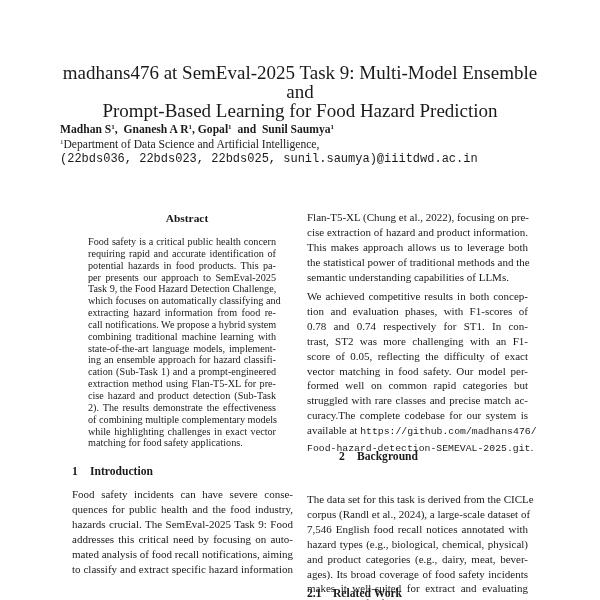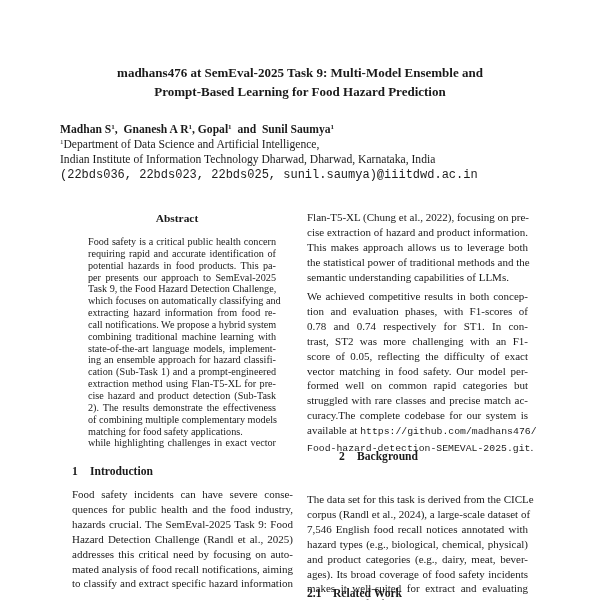--- a/index.html
+++ b/index.html
@@ -1,22 +1,22 @@
 <!DOCTYPE html>
 <html><head>
 <meta charset="utf-8">
 <style>
   html, body { margin: 0; padding: 0; background: #ffffff; }
   body { width: 600px; height: 600px; overflow: hidden; position: relative; font-family: "Liberation Serif", "DejaVu Serif", serif; color: #1a1a1a; }
-  .title { position: absolute; top: 63px; left: 60px; width: 480px; text-align: center; font-weight: bold; font-size: 13px; line-height: 19px; }
+  .title { position: absolute; top: 63px; left: 60px; width: 480px; text-align: center; font-weight: normal; font-size: 19px; line-height: 19px; }
   .authors { position: absolute; top: 122px; left: 60px; width: 480px; text-align: left; font-size: 11.6px; line-height: 15.2px; }
   .authors .names { font-weight: bold; }
   .authors .mono { font-family: "Liberation Mono", "DejaVu Sans Mono", monospace; font-size: 12px; }
   sup { font-size: 7px; vertical-align: top; position: relative; top: -2px; }
-  .abstract-head { position: absolute; top: 212px; left: 83px; width: 188px; text-align: center; font-weight: bold; font-size: 11.4px; }
+  .abstract-head { position: absolute; top: 212px; left: 93px; width: 188px; text-align: center; font-weight: bold; font-size: 11.4px; }
   .abstract { position: absolute; top: 236px; left: 88px; width: 188px; font-size: 10.2px; line-height: 11.85px; text-align: justify; hyphens: manual; }
   .sec-head { position: absolute; font-weight: bold; font-size: 11.6px; }
   .sec-head .num { display: inline-block; width: 18px; }
   .sec-head .num.w { width: 26px; }
   .col-left { position: absolute; top: 487px; left: 72px; width: 221px; font-size: 11px; line-height: 14.9px; text-align: justify; }
   .col-right { position: absolute; left: 307px; width: 221px; font-size: 11px; line-height: 14.9px; text-align: justify; }
   .mono { font-family: "Liberation Mono", "DejaVu Sans Mono", monospace; font-size: 9.8px; }
   .line { display: block; text-align: justify; text-align-last: justify; white-space: nowrap; }
   .line.last { text-align-last: left; }
 </style>
@@ -30,21 +30,20 @@
 
 <div class="authors">
   <div class="names">
     <span>Madhan S</span><sup>1</sup>,&nbsp;
     <span>Gnanesh A R</span><sup>1</sup>,
     <span>Gopal</span><sup>1</sup>&nbsp;
     <span>and</span>&nbsp;
     <span>Sunil Saumya</span><sup>1</sup>
   </div>
   <div><sup>1</sup><span>Department of Data Science and Artificial Intelligence,</span></div>
-  <div>Indian Institute of Information Technology Dharwad, Dharwad, Karnataka, India</div>
   <div class="mono">(22bds036, 22bds023, 22bds025, sunil.saumya)@iiitdwd.ac.in</div>
 </div>
 
 <div class="abstract-head">Abstract</div>
 <div class="abstract" id="abstract-body">
     <span class="line">Food safety is a critical public health concern</span>
     <span class="line">requiring rapid and accurate identification of</span>
     <span class="line">potential hazards in food products.  This pa-</span>
     <span class="line">per presents our approach to SemEval-2025</span>
     <span class="line">Task 9, the Food Hazard Detection Challenge,</span>
@@ -52,32 +51,31 @@
     <span class="line">extracting hazard information from food re-</span>
     <span class="line">call notifications. We propose a hybrid system</span>
     <span class="line">combining traditional machine learning with</span>
     <span class="line">state-of-the-art language models, implement-</span>
     <span class="line">ing an ensemble approach for hazard classifi-</span>
     <span class="line">cation (Sub-Task 1) and a prompt-engineered</span>
     <span class="line">extraction method using Flan-T5-XL for pre-</span>
     <span class="line">cise hazard and product detection (Sub-Task</span>
     <span class="line">2). The results demonstrate the effectiveness</span>
     <span class="line">of combining multiple complementary models</span>
+    <span class="line">while highlighting challenges in exact vector</span>
     <span class="line last">matching for food safety applications.</span>
-    <span class="line">while highlighting challenges in exact vector</span>
   </div>
 
 <div class="sec-head" style="top:465px; left:72px;">
   <span class="num">1</span><span>Introduction</span>
 </div>
 <div class="col-left" id="intro-body">
     <span class="line">Food safety incidents can have severe conse-</span>
     <span class="line">quences for public health and the food industry,</span>
     <span class="line">hazards crucial. The SemEval-2025 Task 9: Food</span>
-    <span class="line">Hazard Detection Challenge (Randl et al., 2025)</span>
     <span class="line">addresses this critical need by focusing on auto-</span>
     <span class="line">mated analysis of food recall notifications, aiming</span>
     <span class="line">to classify and extract specific hazard information</span>
   </div>
 
 <div class="col-right" style="top:210px;" id="rc-p1">
     <span class="line">Flan-T5-XL (Chung et al., 2022), focusing on pre-</span>
     <span class="line">cise extraction of hazard and product information.</span>
     <span class="line">This makes approach allows us to leverage both</span>
     <span class="line">the statistical power of traditional methods and the</span>

